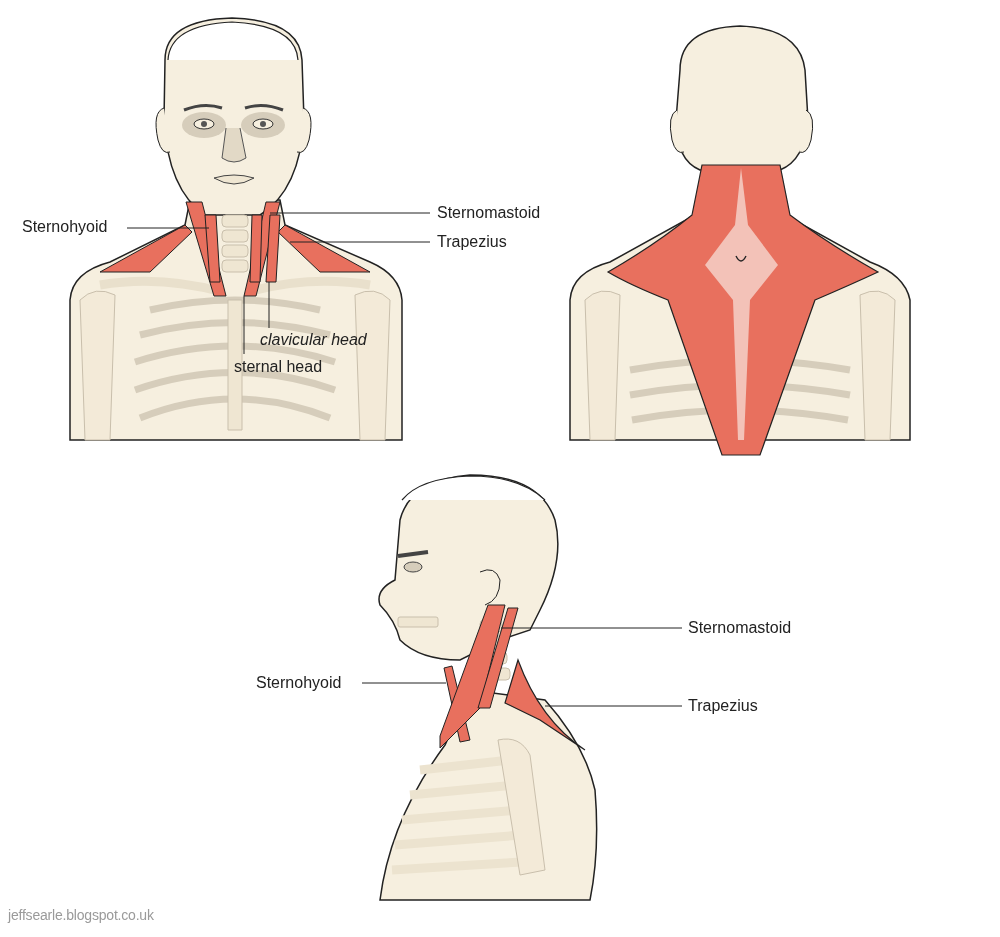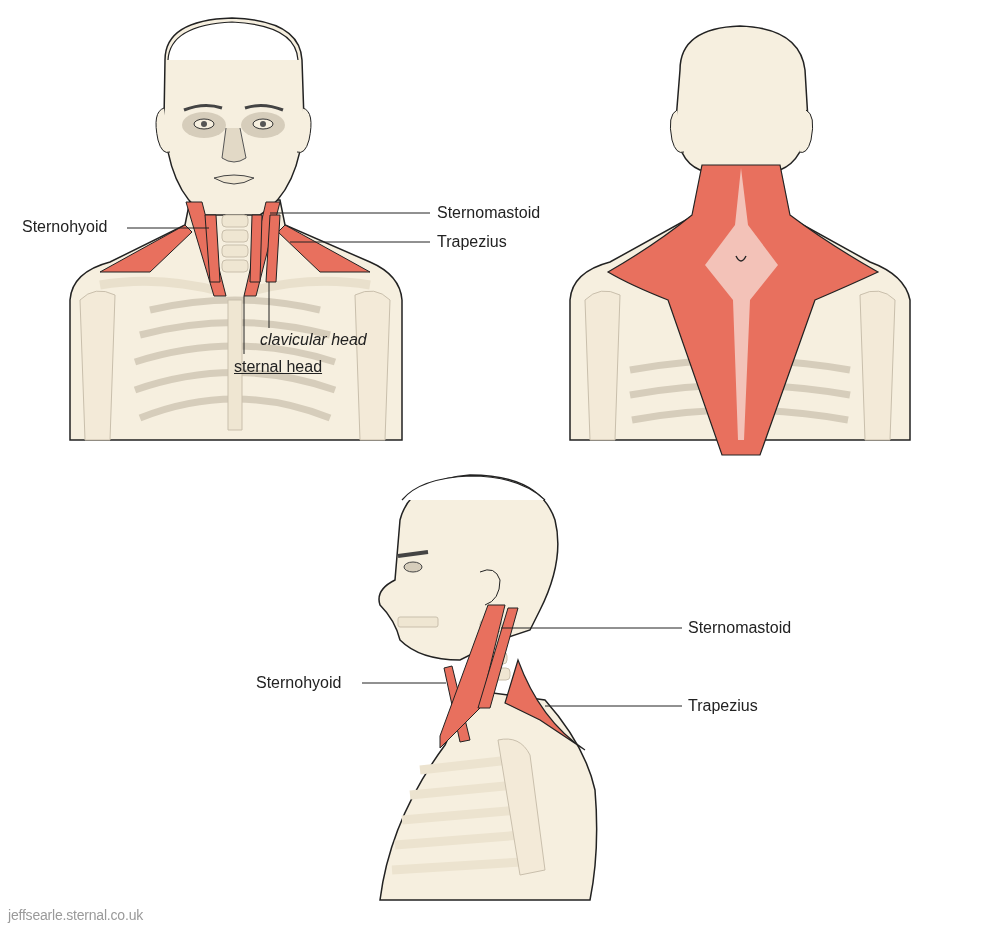--- a/index.html
+++ b/index.html
@@ -131,20 +131,20 @@
       <line x1="362" y1="683" x2="446" y2="683"></line>
       <line x1="501" y1="628" x2="682" y2="628"></line>
       <line x1="545" y1="706" x2="682" y2="706"></line>
     </g>
   </svg>
 
   <span class="lbl" style="left:22px;top:218px;">Sternohyoid</span>
   <span class="lbl" style="left:437px;top:204px;">Sternomastoid</span>
   <span class="lbl" style="left:437px;top:233px;">Trapezius</span>
   <span class="lbl" style="left:260px;top:331px;font-style:italic;">clavicular head</span>
-  <span class="lbl" style="left:234px;top:358px;text-decoration:underline;">sternal head</span>
+  <span class="lbl" style="left:234px;top:358px;">sternal head</span>
 
   <span class="lbl" style="left:256px;top:674px;">Sternohyoid</span>
   <span class="lbl" style="left:688px;top:619px;">Sternomastoid</span>
   <span class="lbl" style="left:688px;top:697px;">Trapezius</span>
 
-  <span class="credit">jeffsearle.sternal.co.uk</span>
+  <span class="credit">jeffsearle.blogspot.co.uk</span>
 </div>
 
 </body></html>

